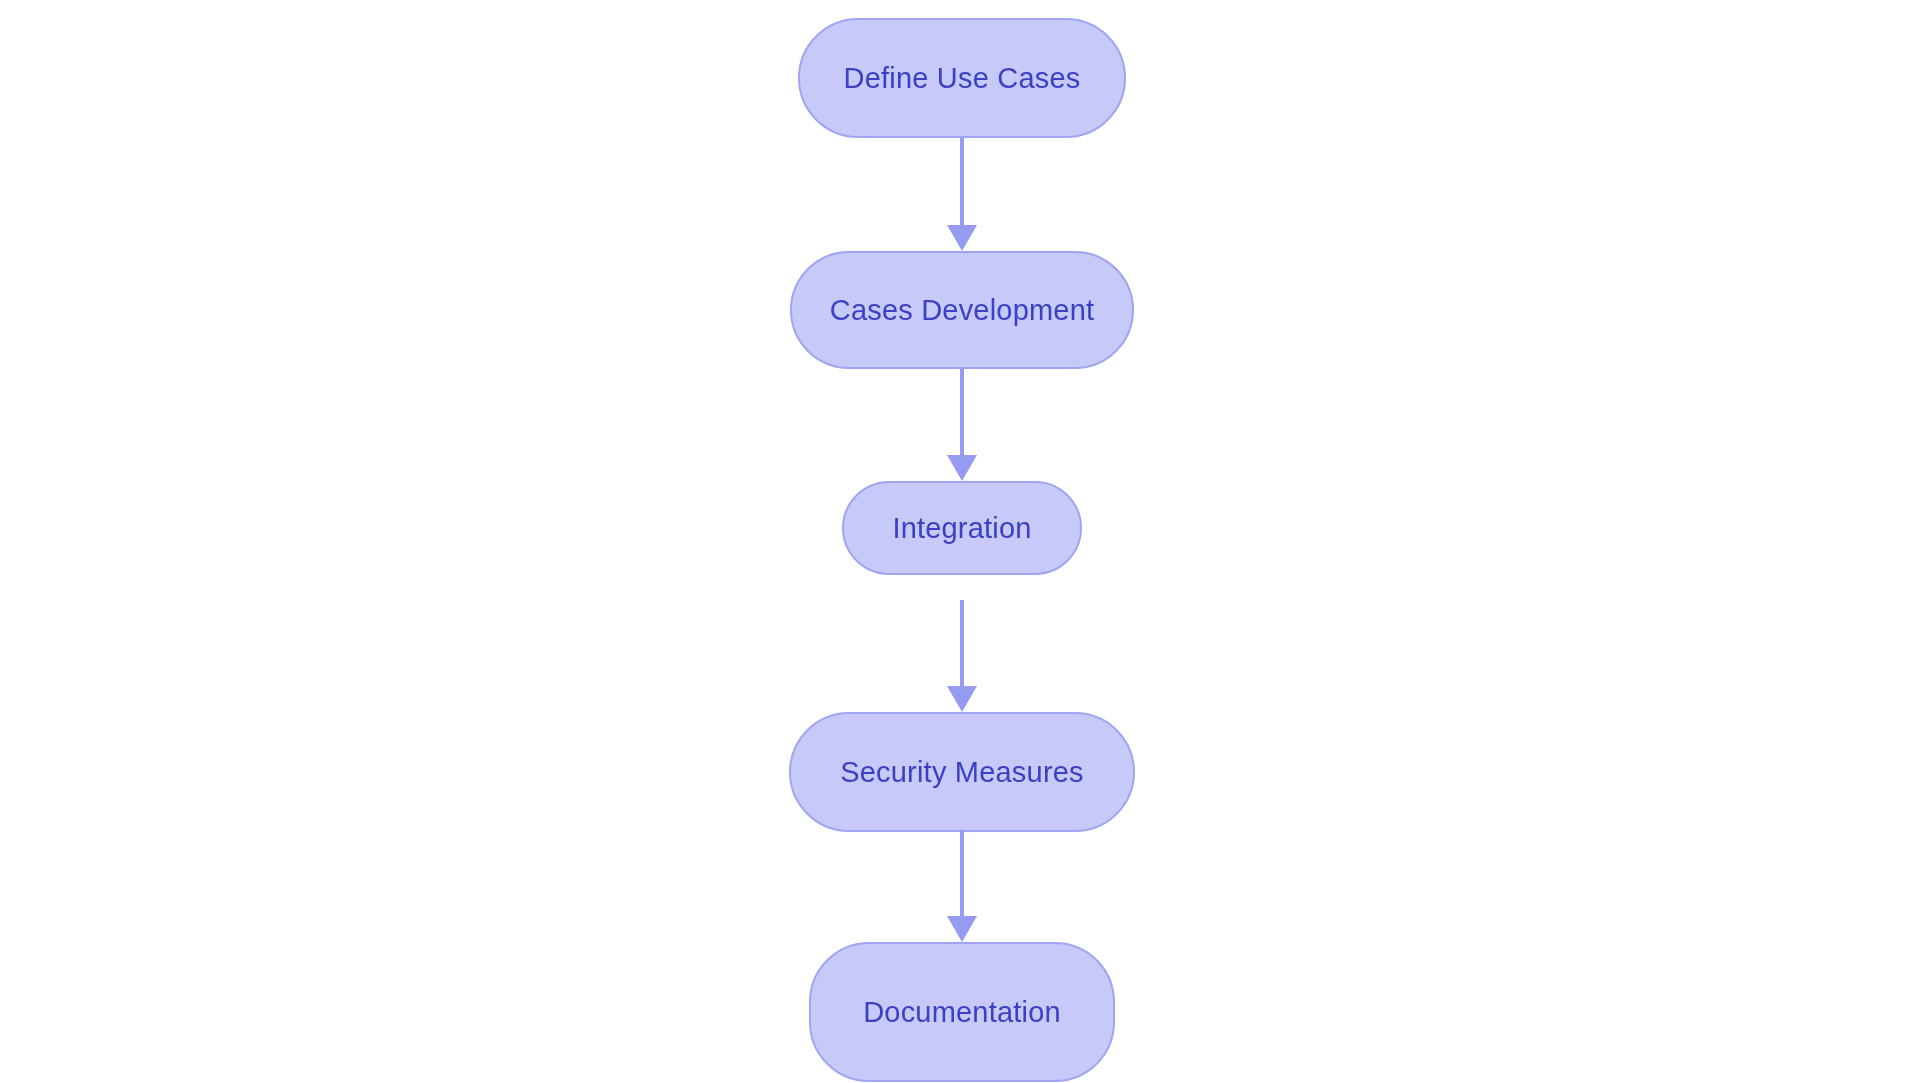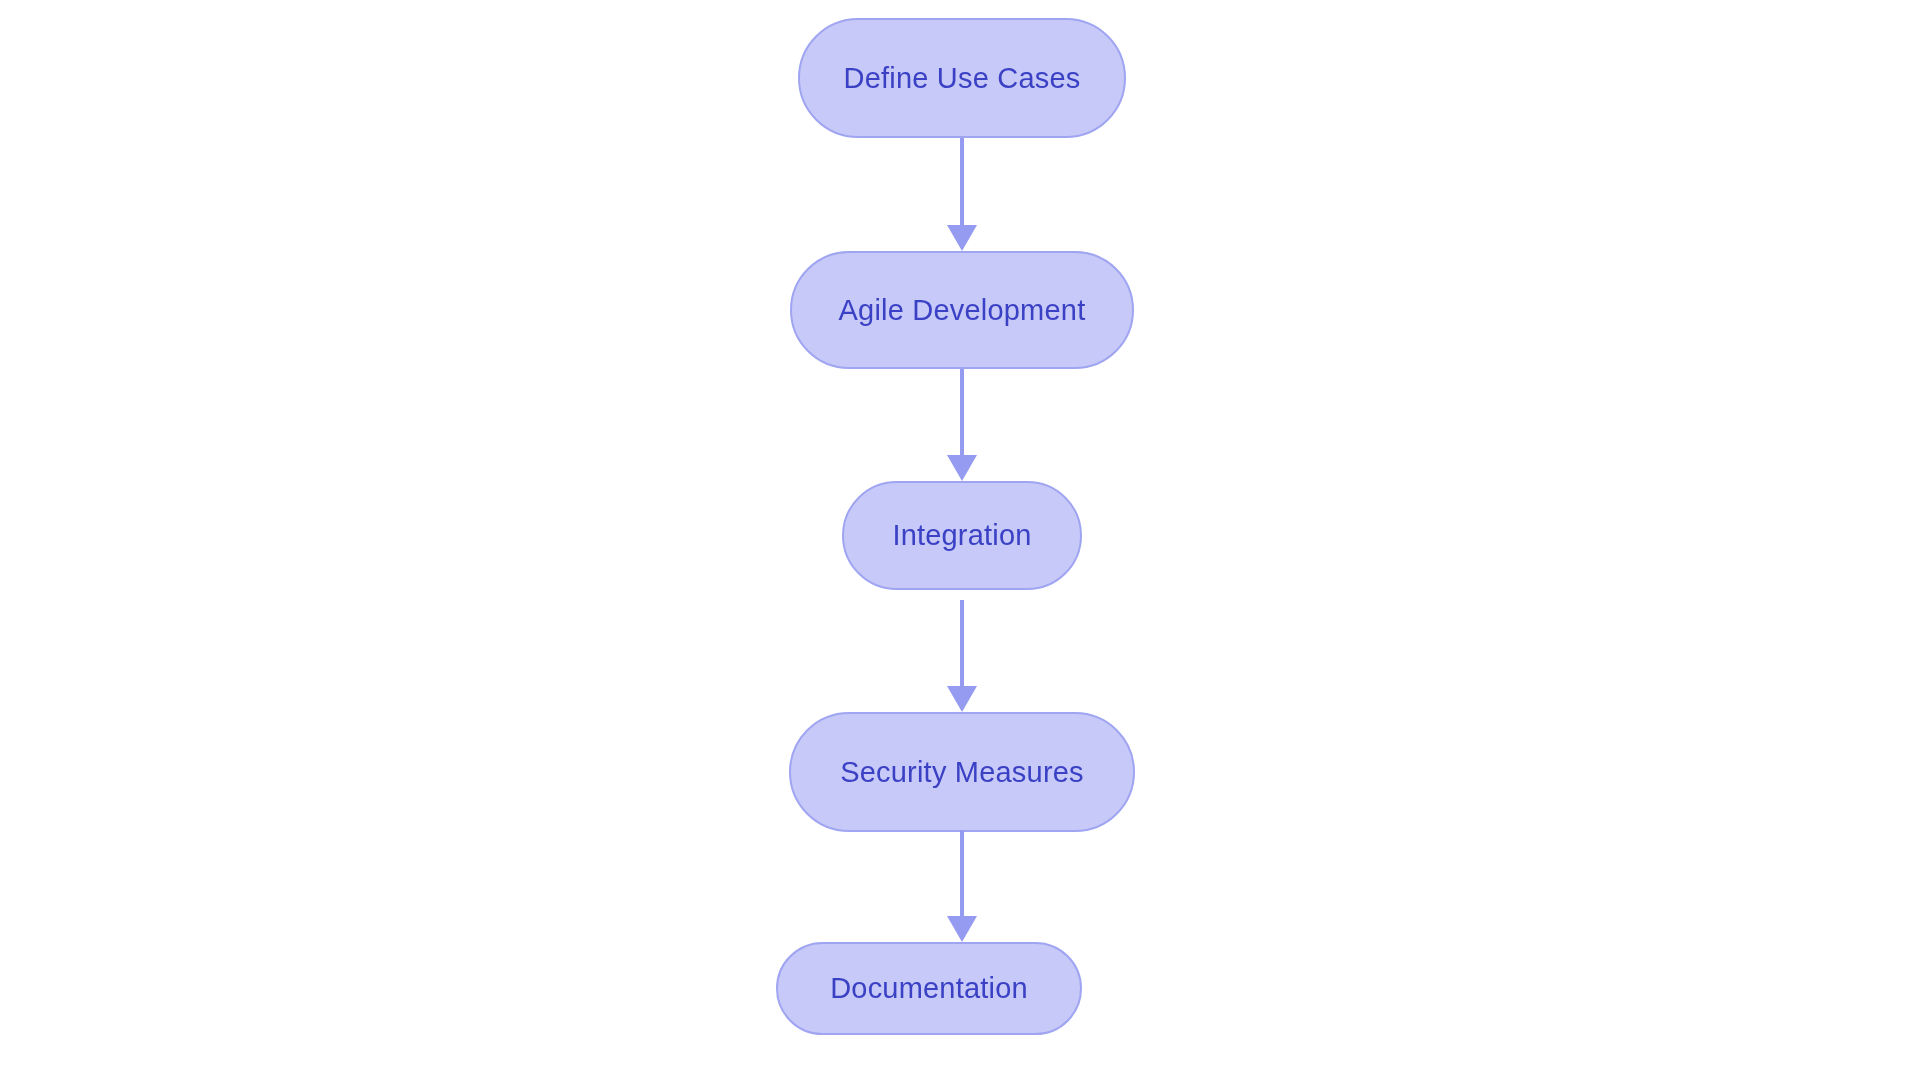--- a/index.html
+++ b/index.html
@@ -31,23 +31,23 @@
     justify-content:center;
   }
   .node span{
     color:var(--node-text);
     font-size:29px;
     letter-spacing:0.2px;
     white-space:nowrap;
   }
   .n1{left:798px;top:18px;width:328px;height:120px;text-align:right;}
   .n2{left:790px;top:251px;width:344px;height:118px;}
-  .n3{left:842px;top:481px;width:240px;height:109px;}
+  .n3{left:842px;top:481px;width:240px;height:94px;}
   .n4{left:789px;top:712px;width:346px;height:120px;}
-  .n5{left:776px;top:942px;width:306px;height:93px;}
+  .n5{left:809px;top:942px;width:306px;height:140px;}
   .arrow{
     position:absolute;
     left:942px;
     width:40px;
     display:block;
   }
   .a1{top:138px;height:113px;}
   .a2{top:369px;height:112px;}
   .a3{top:600px;height:112px;}
   .a4{top:830px;height:112px;}
@@ -62,21 +62,21 @@
   <div class="node n1">
     <span>Define Use Cases</span>
   </div>
 
   <svg class="arrow a1" viewBox="0 0 40 113" aria-hidden="true">
     <line x1="20" y1="0" x2="20" y2="90"></line>
     <polygon points="5,87 35,87 20,113"></polygon>
   </svg>
 
   <div class="node n2">
-    <span>Agile Development</span>
+    <span>Cases Development</span>
   </div>
 
   <svg class="arrow a2" viewBox="0 0 40 112" aria-hidden="true">
     <line x1="20" y1="0" x2="20" y2="89"></line>
     <polygon points="5,86 35,86 20,112"></polygon>
   </svg>
 
   <div class="node n3">
     <span>Integration</span>
   </div>

